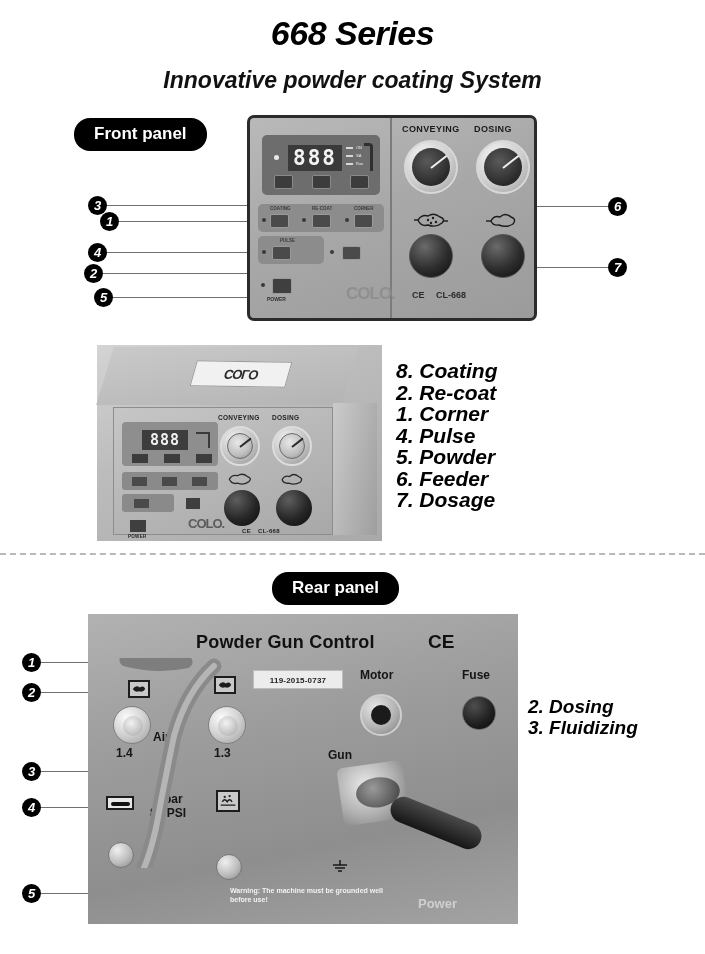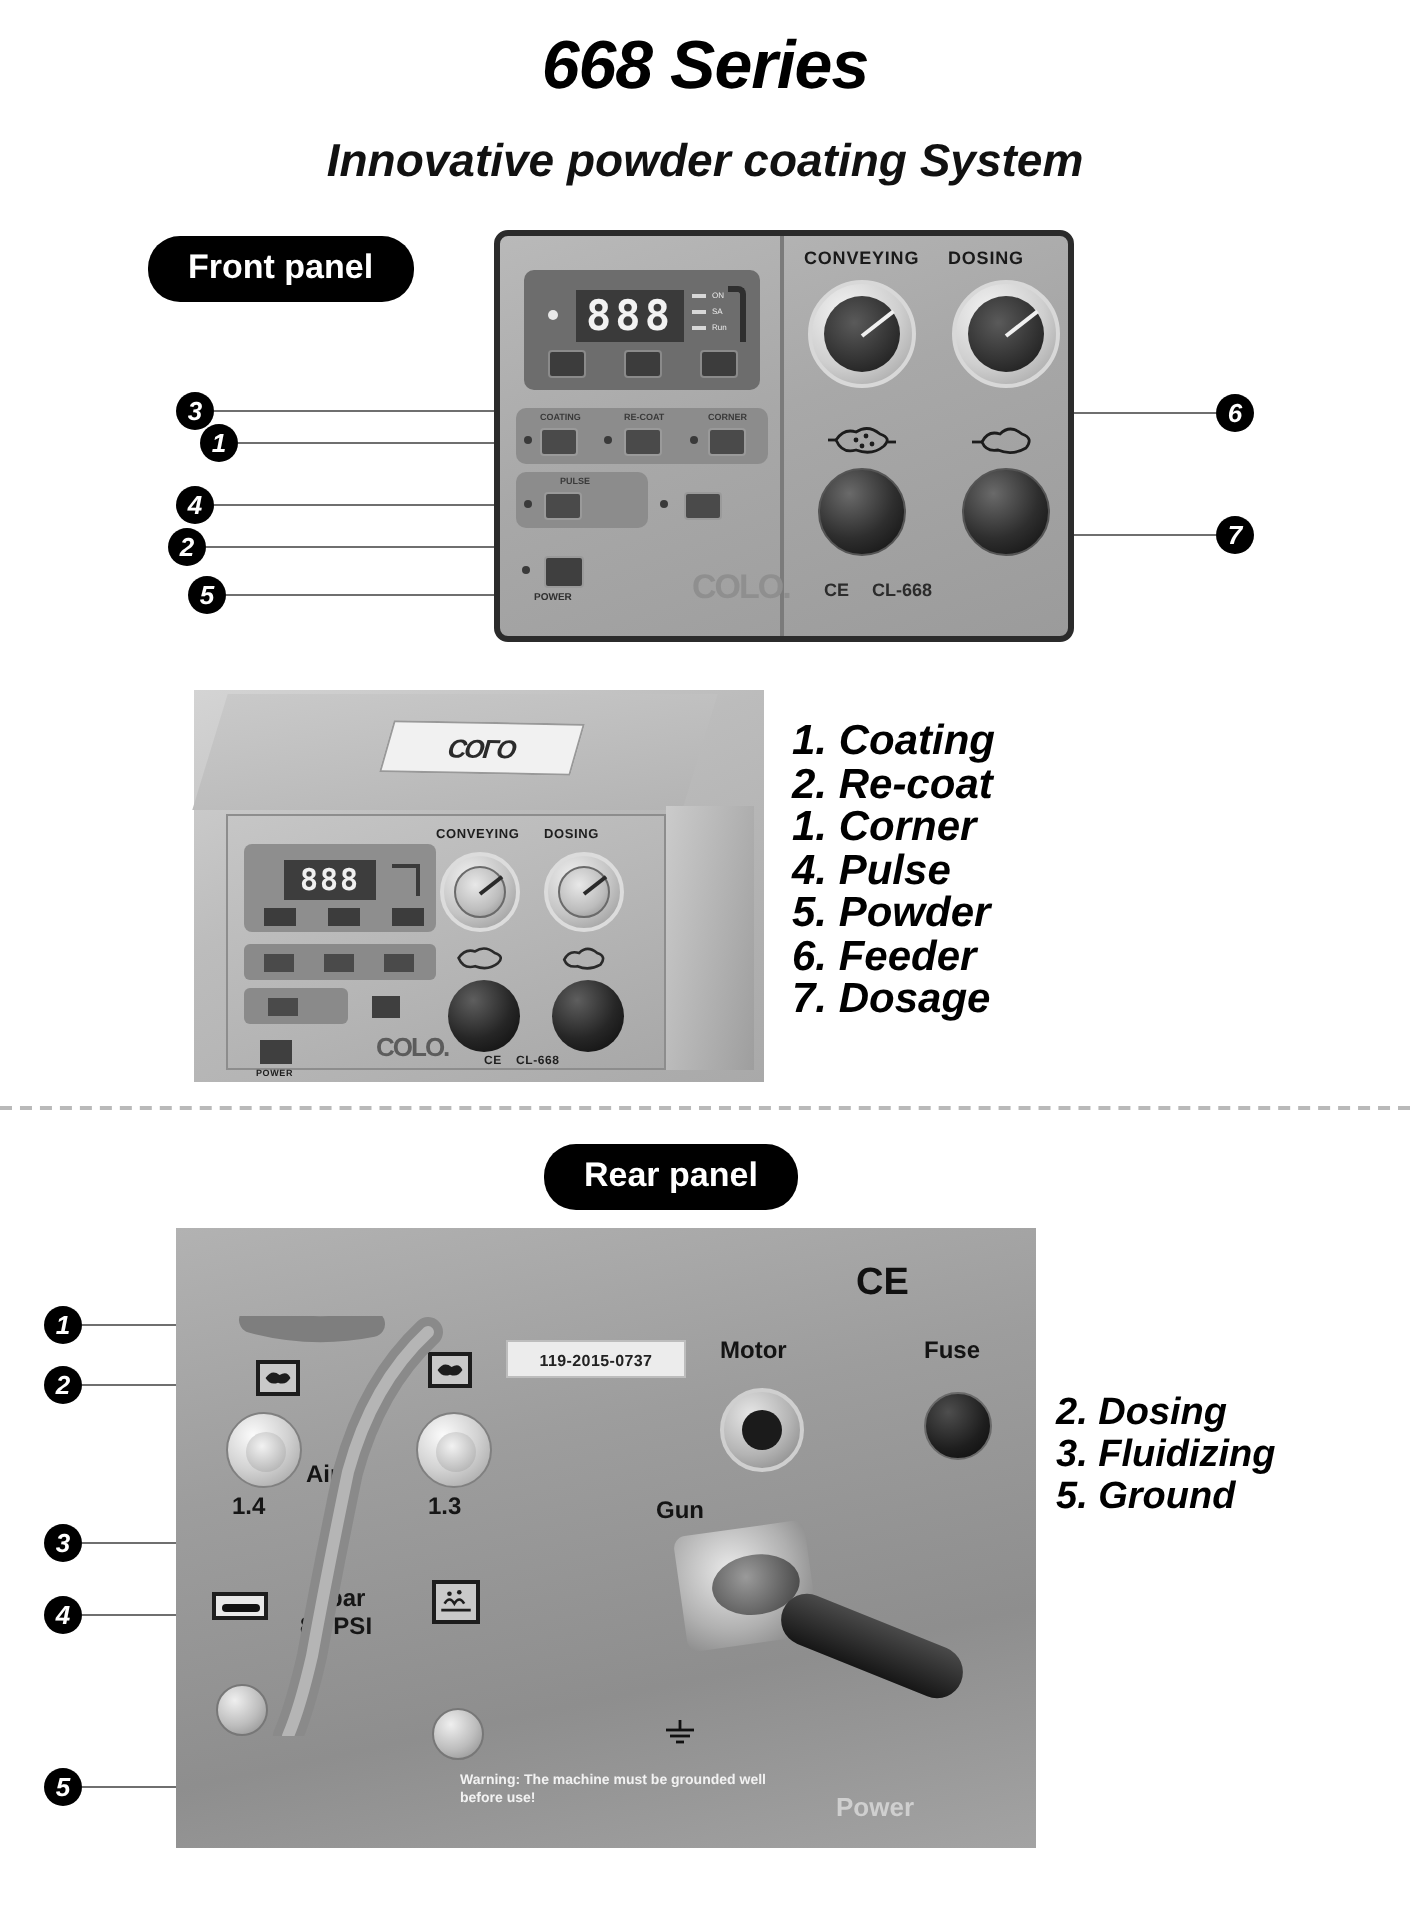--- a/index.html
+++ b/index.html
@@ -640,21 +640,21 @@
     </svg>
     <svg style="position:absolute; left:164px; top:64px; width:28px; height:14px;" viewBox="0 0 34 16">
       <path d="M5 9 Q8 3 14 5 Q19 0 25 5 Q31 7 27 12 Q20 16 13 13 Q7 14 5 9 Z" fill="none" stroke="#2a2a2a" stroke-width="1.6"></path>
     </svg>
     <div class="photo-knob" style="left:110px; top:82px;"></div>
     <div class="photo-knob" style="left:162px; top:82px;"></div>
   </div>
 </div>
 
 <div class="legend" id="legend-front">
-  <div>1. Coating</div>
+  <div>8. Coating</div>
   <div>2. Re-coat</div>
   <div>1. Corner</div>
   <div>4. Pulse</div>
   <div>5. Powder</div>
   <div>6. Feeder</div>
   <div>7. Dosage</div>
 </div>
 
 <div id="divider"></div>
 
@@ -671,20 +671,21 @@
 <div class="leader" style="left:41px; top:771px; width:197px;"></div>
 <div class="leader-v" style="left:238px; top:771px; height:22px;"></div>
 
 <div class="callout" style="left:22px; top:798px;">4</div>
 <div class="leader" style="left:41px; top:807px; width:66px;"></div>
 
 <div class="callout" style="left:22px; top:884px;">5</div>
 <div class="leader" style="left:41px; top:893px; width:290px;"></div>
 
 <div id="rear-panel">
+  <div id="rear-title">Powder Gun Control</div>
   <div id="ce-rear">CE</div>
   <div id="serial-label">119-2015-0737</div>
 
   <span class="rear-label" style="left:272px; top:54px;">Motor</span>
   <span class="rear-label" style="left:374px; top:54px;">Fuse</span>
   <span class="rear-label" style="left:240px; top:134px;">Gun</span>
 
   <div class="small-icon-box" style="left:40px; top:66px;">
     <svg viewBox="0 0 22 18" width="18" height="14">
       <path d="M3 9 Q7 3 12 7 Q17 4 19 9 Q16 14 11 12 Q6 14 3 9 Z" fill="#1d1d1d"></path>
@@ -738,14 +739,13 @@
     <line x1="7" y1="11" x2="11" y2="11" stroke="#111" stroke-width="1.4"></line>
   </svg>
 
   <div class="warn-text">Warning: The machine must be grounded well before use!</div>
   <div id="power-text-rear">Power</div>
 </div>
 
 <div class="legend" id="legend-rear">
   <div>2. Dosing</div>
   <div>3. Fluidizing</div>
-  <div>5. Ground</div>
 </div>
 
 </body></html>

